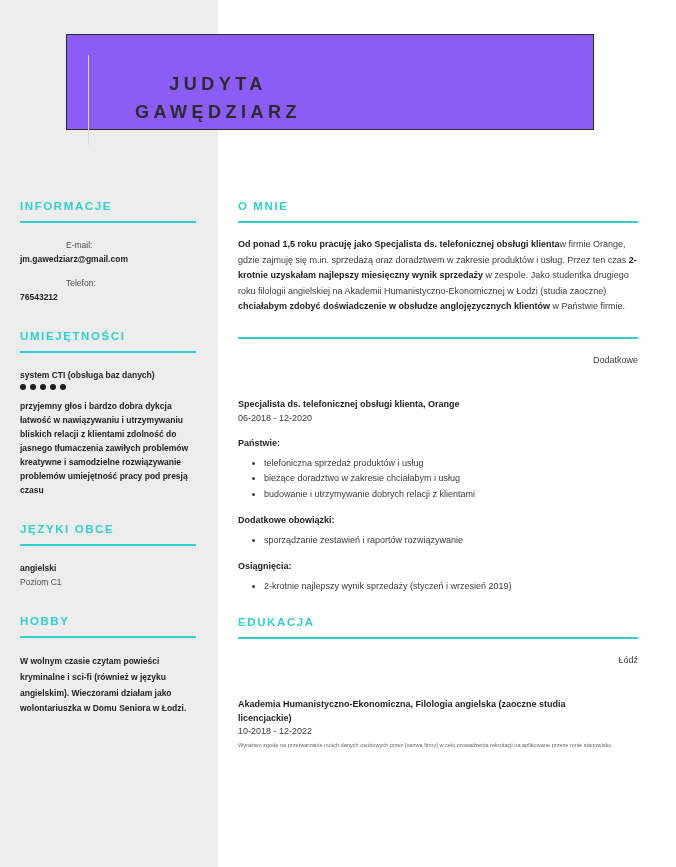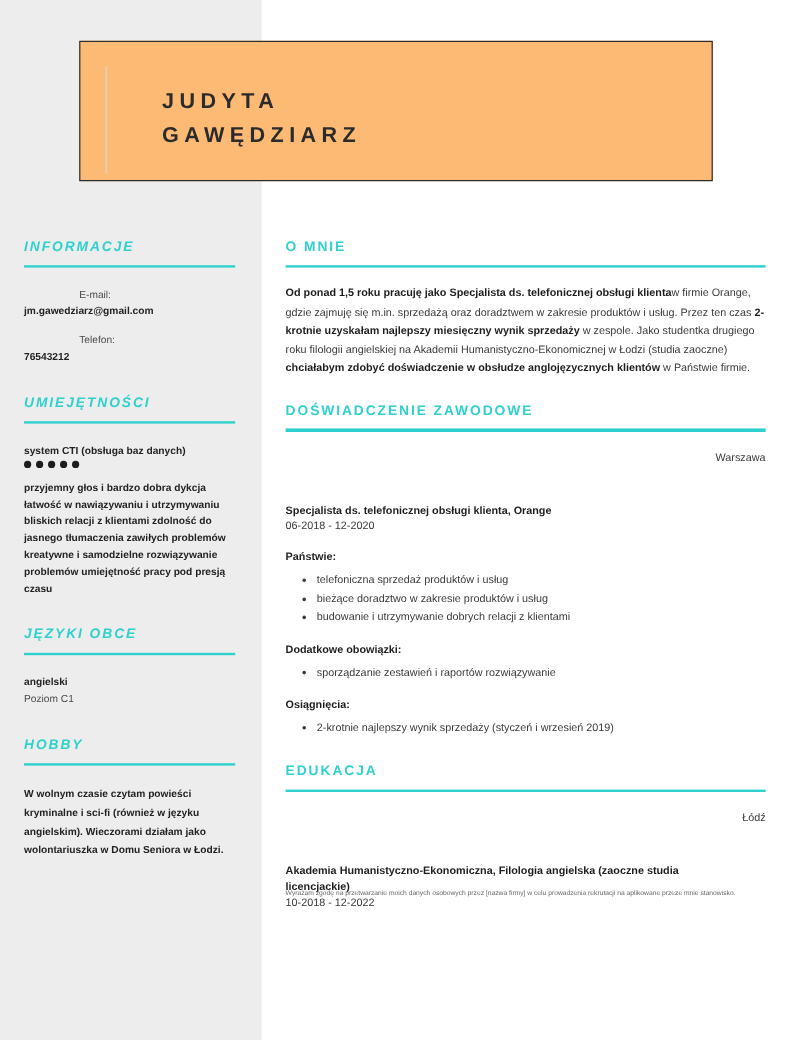--- a/index.html
+++ b/index.html
@@ -37,21 +37,20 @@
   .side-section { margin-bottom: 26px; }
 
   .side-title {
     color: #2ed1cd;
     font-size: 11.5px;
     font-weight: bold;
     letter-spacing: 1.6px;
     text-transform: uppercase;
     margin: 0 0 7px 0;
     line-height: 1.2;
-    font-style: italic;
   }
   .side-rule {
     height: 2px;
     background: #2ed1cd;
     width: 100%;
     margin-bottom: 16px;
   }
 
   .field { margin-bottom: 12px; }
   .field-label {
@@ -113,24 +112,25 @@
     color: #222222;
     line-height: 1.85;
   }
 
   
   .header-box {
     position: absolute;
     left: 66px;
     top: 34px;
     width: 528px;
-    height: 117px;
+    height: 96px;
     border: 1.5px solid #2b2b2b;
     box-sizing: border-box;
-    background: #fdba74;
+    background: #8b5cf6;
+    text-align: center;
   }
   .header-accent-line {
     position: absolute;
     left: 21px;
     top: 20px;
     width: 1px;
     height: 90px;
     background: #d8d8d8;
   }
   .name-wrap {
@@ -313,37 +313,36 @@
 
   <main class="main">
 
     <section class="main-section">
       <h2 class="main-title">O MNIE</h2>
       <div class="main-rule"></div>
       <p class="about-text"><b>Od ponad 1,5 roku pracuję jako Specjalista ds. telefonicznej obsługi klienta</b>w firmie Orange, gdzie zajmuję się m.in. sprzedażą oraz doradztwem w zakresie produktów i usług. Przez ten czas <b>2-krotnie uzyskałam najlepszy miesięczny wynik sprzedaży</b> w zespole. Jako studentka drugiego roku filologii angielskiej na Akademii Humanistyczno-Ekonomicznej w Łodzi (studia zaoczne) <b>chciałabym zdobyć doświadczenie w obsłudze anglojęzycznych klientów</b> w Państwie firmie.</p>
     </section>
 
     <section class="main-section">
-      <h2 class="main-title">DOŚWIADCZENIE ZAWODOWE</h2>
       <div class="main-rule"></div>
 
       <div class="entry">
         <div class="entry-head">
           <div class="entry-head-left">
             <div class="entry-title">Specjalista ds. telefonicznej obsługi klienta, Orange</div>
             <div class="entry-date">06-2018 - 12-2020</div>
           </div>
-          <div class="entry-place">Warszawa</div>
+          <div class="entry-place">Dodatkowe</div>
         </div>
       </div>
 
       <div class="sub-head">Państwie:</div>
       <ul class="bullets">
         <li>telefoniczna sprzedaż produktów i usług</li>
-        <li>bieżące doradztwo w zakresie produktów i usług</li>
+        <li>bieżące doradztwo w zakresie chciałabym i usług</li>
         <li>budowanie i utrzymywanie dobrych relacji z klientami</li>
       </ul>
 
       <div class="sub-head">Dodatkowe obowiązki:</div>
       <ul class="bullets">
         <li>sporządzanie zestawień i raportów rozwiązywanie</li>
       </ul>
 
       <div class="sub-head">Osiągnięcia:</div>
       <ul class="bullets">

